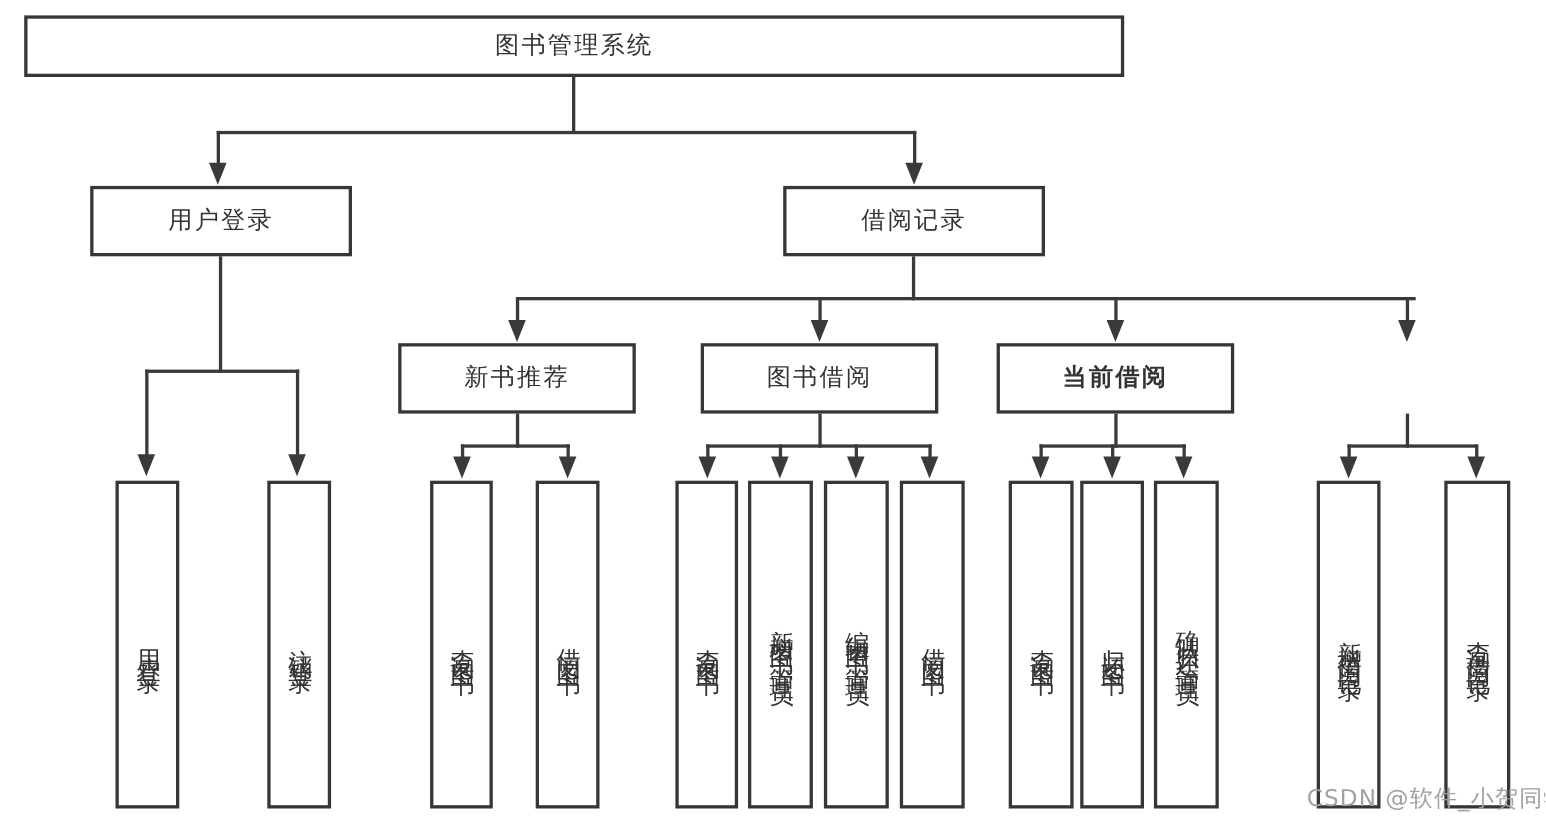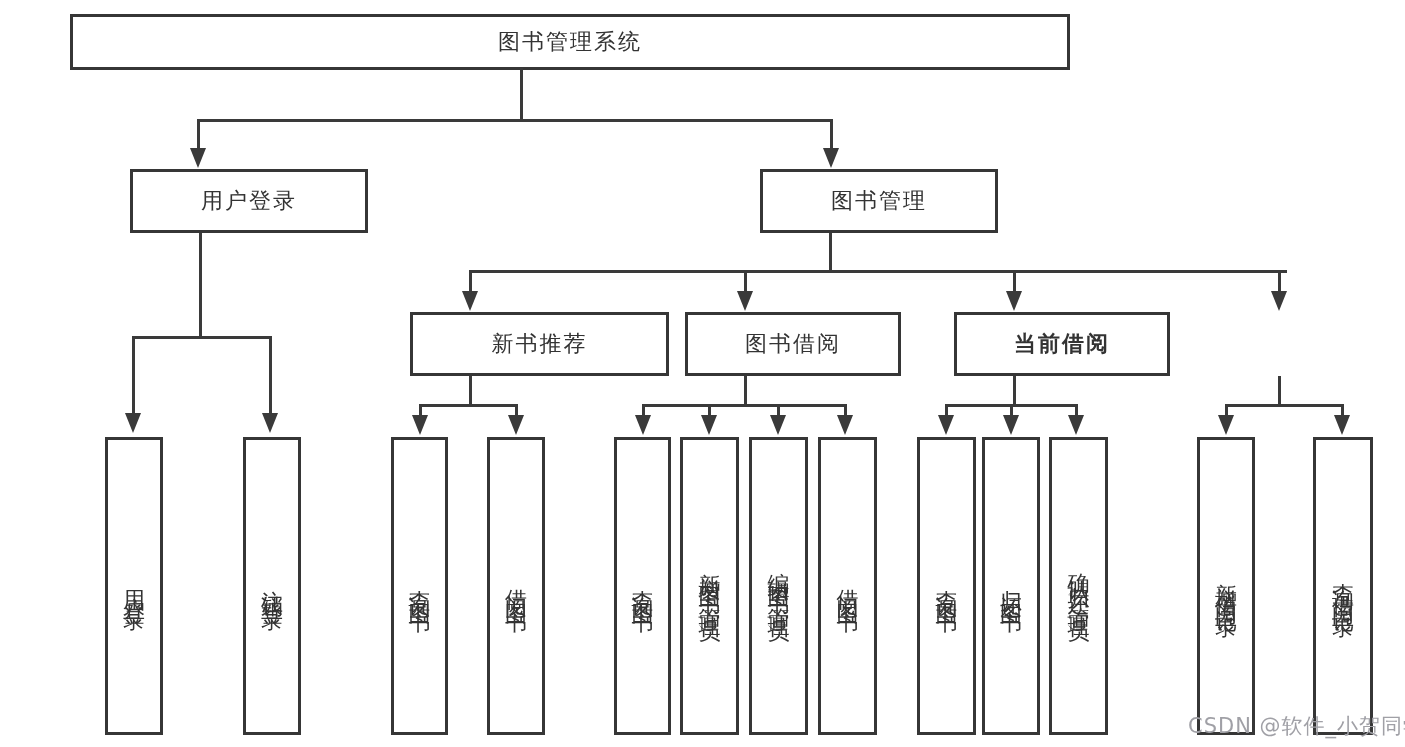--- a/index.html
+++ b/index.html
@@ -8,21 +8,20 @@
 
   .box{
     position:absolute;
     box-sizing:border-box;
     border:3px solid #363636;
     background:#ffffff;
     display:flex;align-items:center;justify-content:center;
     color:#333333;font-size:22px;line-height:1;
     letter-spacing:2px;
     white-space:nowrap;
-    margin-left:48px;
   }
   .vbox{
     position:absolute;
     box-sizing:border-box;
     border:3px solid #363636;
     background:#ffffff;
     display:flex;align-items:center;justify-content:center;
     color:#333333;font-size:22px;
   }
   .vbox span{
@@ -57,21 +56,21 @@
   <div>
     <div class="vline" style="left:520px;top:68px;height:53px;"></div>
     <div class="hline" style="left:197px;top:119px;width:636px;"></div>
     <div class="vline" style="left:197px;top:119px;height:31px;"></div>
     <div class="arrow" style="left:190px;top:148px;"></div>
     <div class="vline" style="left:830px;top:119px;height:31px;"></div>
     <div class="arrow" style="left:823px;top:148px;"></div>
   </div>
 
   <div class="box" style="left:82px;top:169px;width:238px;height:64px;">用户登录</div>
-  <div class="box" style="left:712px;top:169px;width:238px;height:64px;">图书管理</div>
+  <div class="box" style="left:712px;top:169px;width:238px;height:64px;">借阅记录</div>
 
   <div>
     <div class="vline" style="left:199px;top:233px;height:106px;"></div>
     <div class="hline" style="left:132px;top:336px;width:140px;"></div>
     <div class="vline" style="left:132px;top:336px;height:78px;"></div>
     <div class="arrow" style="left:125px;top:413px;"></div>
     <div class="vline" style="left:269px;top:336px;height:78px;"></div>
     <div class="arrow" style="left:262px;top:413px;"></div>
   </div>
 
@@ -81,21 +80,21 @@
     <div class="vline" style="left:469px;top:270px;height:22px;"></div>
     <div class="arrow" style="left:462px;top:291px;"></div>
     <div class="vline" style="left:744px;top:270px;height:22px;"></div>
     <div class="arrow" style="left:737px;top:291px;"></div>
     <div class="vline" style="left:1013px;top:270px;height:22px;"></div>
     <div class="arrow" style="left:1006px;top:291px;"></div>
     <div class="vline" style="left:1278px;top:270px;height:22px;"></div>
     <div class="arrow" style="left:1271px;top:291px;"></div>
   </div>
 
-  <div class="box" style="left:362px;top:312px;width:259px;height:64px;">新书推荐</div>
+  <div class="box" style="left:362px;top:312px;width:216px;height:64px;">新书推荐</div>
   <div class="box" style="left:637px;top:312px;width:216px;height:64px;">图书借阅</div>
   <div class="box" style="left:906px;top:312px;width:216px;height:64px;font-weight:bold;">当前借阅</div>
 
   <div>
     <div class="vline" style="left:469px;top:376px;height:31px;"></div>
     <div class="hline" style="left:419px;top:404px;width:99px;"></div>
     <div class="vline" style="left:419px;top:404px;height:12px;"></div>
     <div class="arrow" style="left:412px;top:415px;"></div>
     <div class="vline" style="left:515px;top:404px;height:12px;"></div>
     <div class="arrow" style="left:508px;top:415px;"></div>

